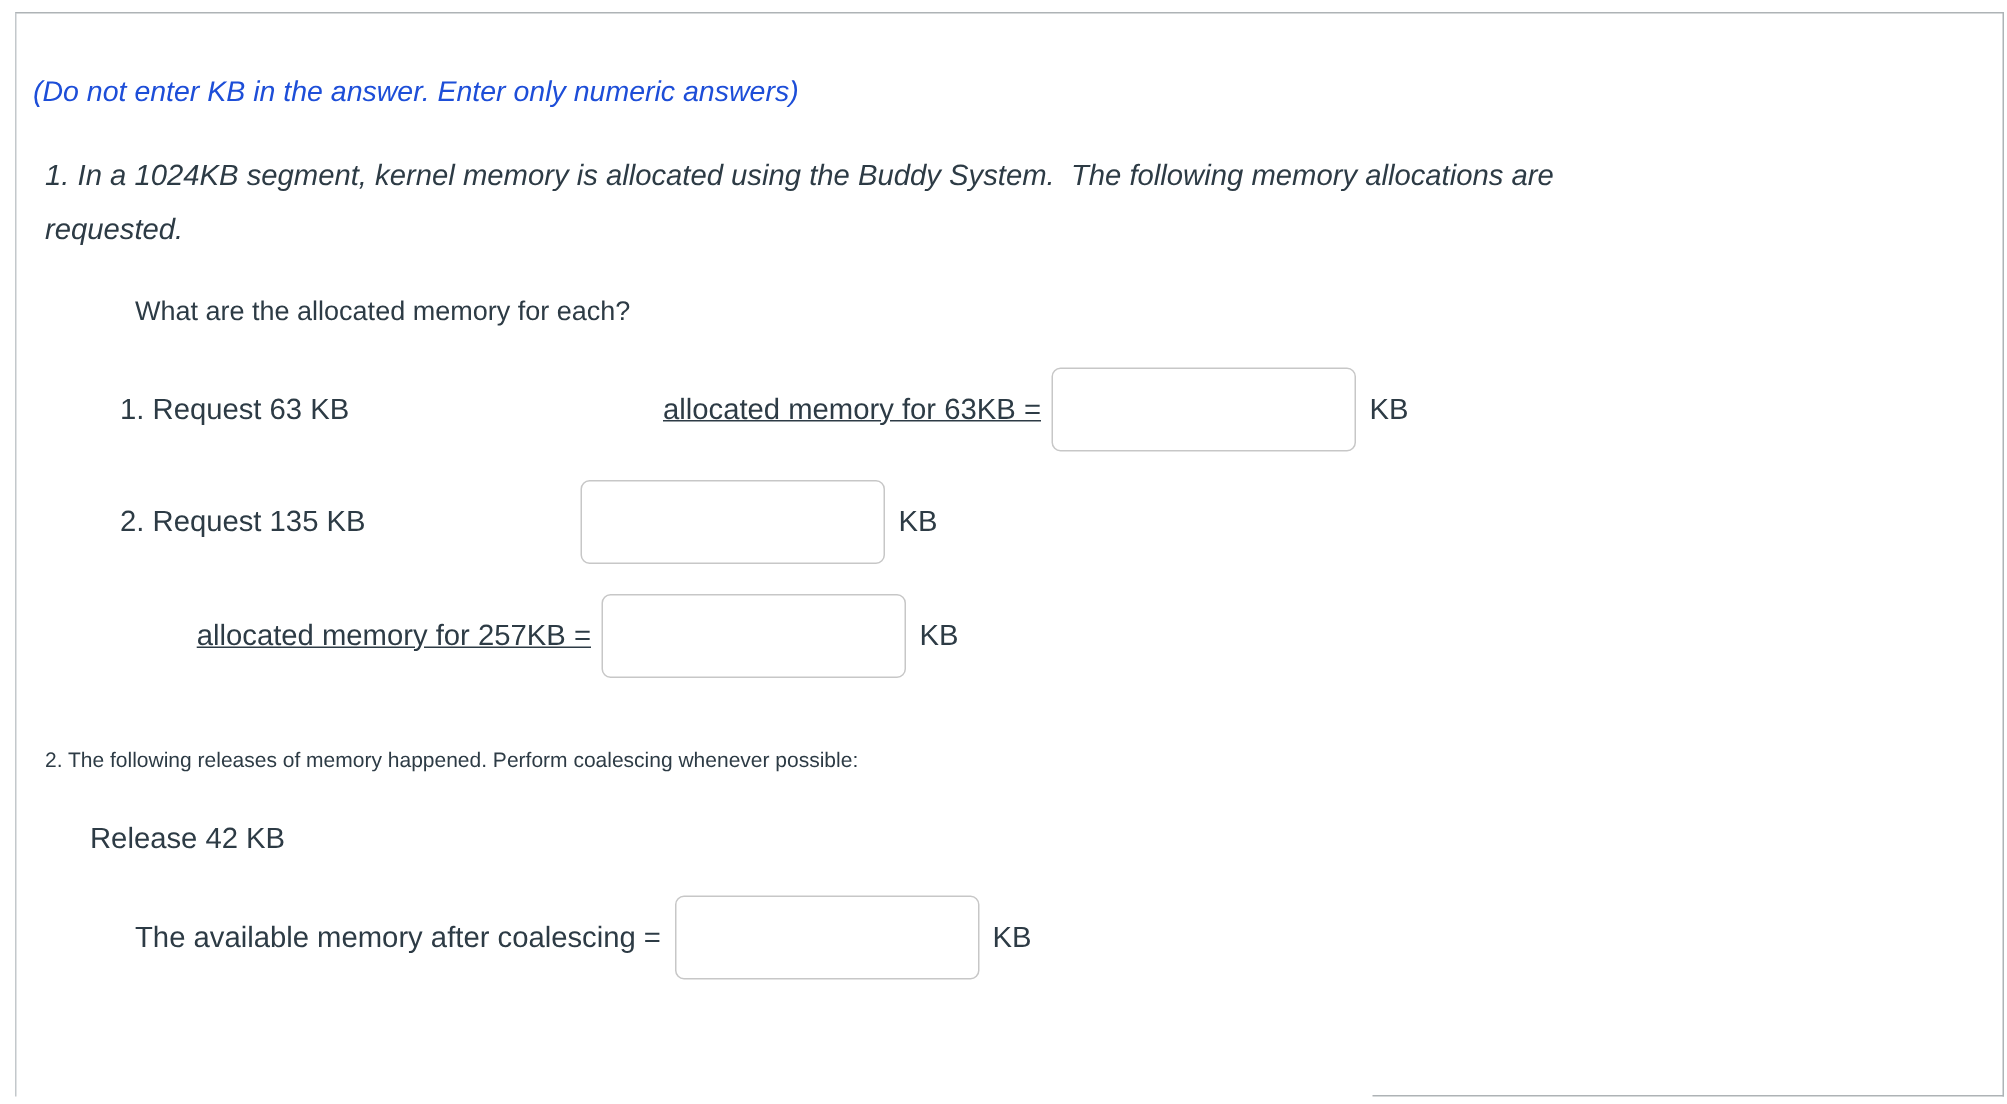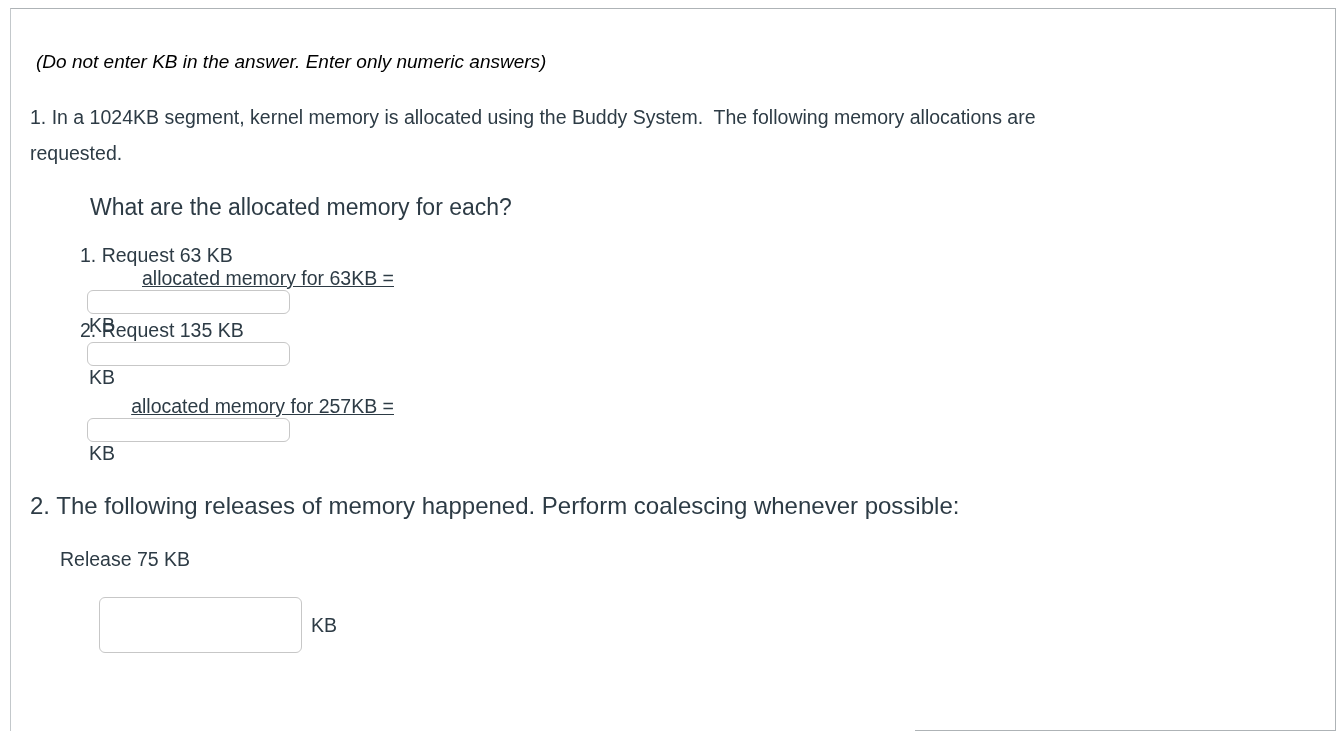--- a/index.html
+++ b/index.html
@@ -21,48 +21,48 @@
     background: #ffffff;
   }
   .panel-bottom-border {
     position: absolute;
     left: 915px; top: 730px;
     width: 421px; height: 1px;
     background: #aeb3b6;
   }
   .note {
     position: absolute;
-    left: 36px; top: 48px;
+    left: 22px; top: 48px;
     font-size: 19px;
     line-height: 28px;
     font-style: italic;
-    color: #000000;
+    color: #1d4ed8;
   }
   .q1-text {
     position: absolute;
     left: 30px; top: 99px;
     font-size: 19.5px;
     line-height: 36px;
     width: 1290px;
     white-space: pre;
+    font-style: italic;
   }
   .q1-prompt {
     position: absolute;
     left: 90px; top: 193px;
-    font-size: 23px;
+    font-size: 18px;
     line-height: 28px;
   }
   .alloc-row {
     position: absolute;
     left: 80px;
     height: 58px;
     display: flex;
-    align-items: flex-start;
+    align-items: center;
     font-size: 19.5px;
-    flex-direction: column;
   }
   .alloc-row .req-label   { width: 300px; text-align: left; }
   .alloc-row .alloc-label { width: 314px; text-align: right; text-decoration: underline; }
   .row-1 { top: 244px; }
   .row-2 { top: 319px; }
   .row-3 { top: 395px; }
   .answer-input {
     width: 203px; height: 56px;
     margin-left: 7px;
     border: 1px solid #c7c7c7;
@@ -71,21 +71,21 @@
     font-family: "Liberation Sans", "DejaVu Sans", sans-serif;
     font-size: 19px;
     padding: 0 10px;
     color: #2d3b45;
     outline: none;
   }
   .unit-label { margin-left: 9px; }
   .q2-heading {
     position: absolute;
     left: 30px; top: 492px;
-    font-size: 24px;
+    font-size: 14px;
     line-height: 28px;
   }
   .q2-release {
     position: absolute;
     left: 60px; top: 545px;
     font-size: 19.5px;
     line-height: 28px;
   }
   .q2-row {
     position: absolute;
@@ -124,18 +124,19 @@
 </div>
 
 <div class="alloc-row row-3">
   <span class="alloc-label">allocated memory for 257KB =</span>
   <input class="answer-input" type="text" value="" style="">
   <span class="unit-label">KB</span>
 </div>
 
 <div class="q2-heading">2. The following releases of memory happened. Perform coalescing whenever possible:</div>
 
-<div class="q2-release">Release 75 KB</div>
+<div class="q2-release">Release 42 KB</div>
 
 <div class="q2-row">
+  <span>The available memory after coalescing =</span>
   <input class="answer-input" type="text" value="" style="">
   <span class="unit-label">KB</span>
 </div>
 
 </body></html>

